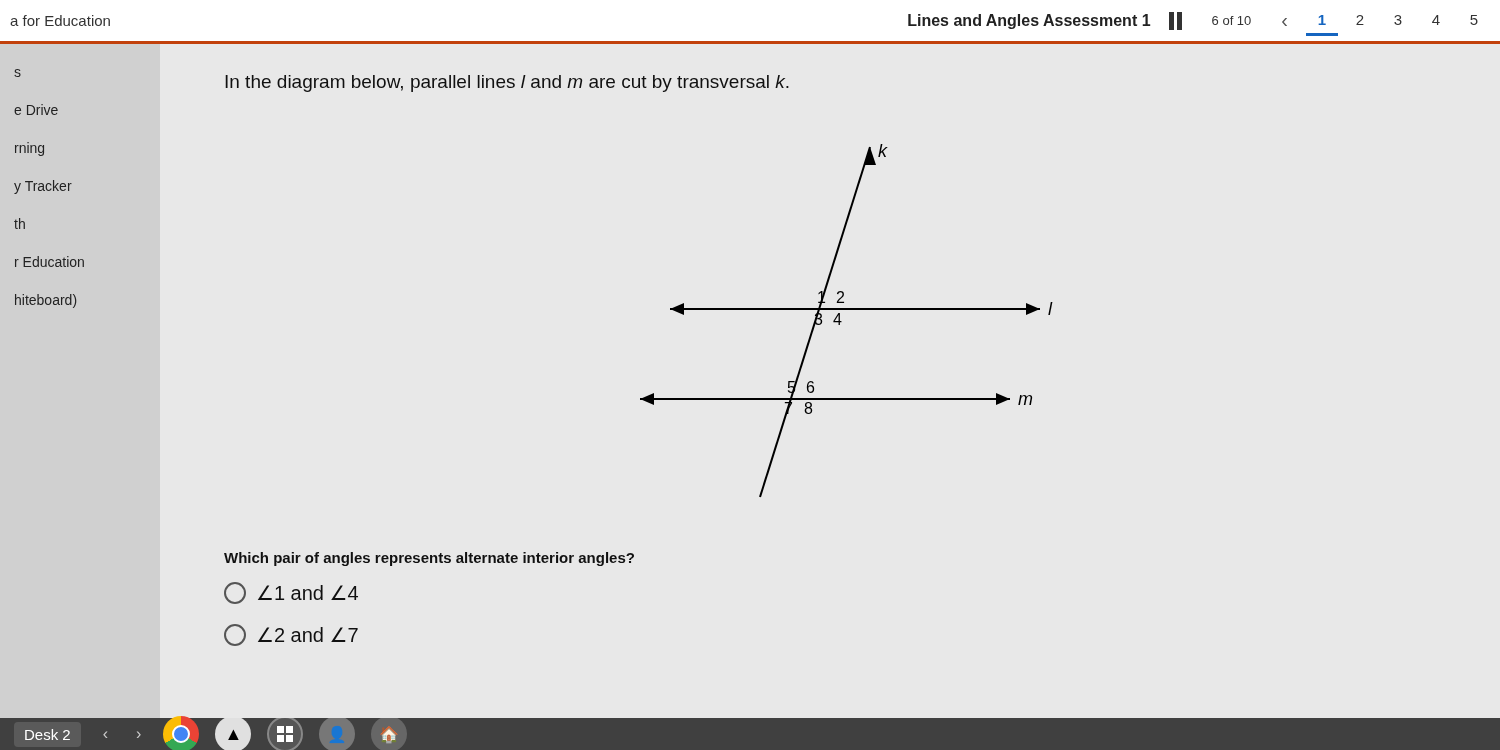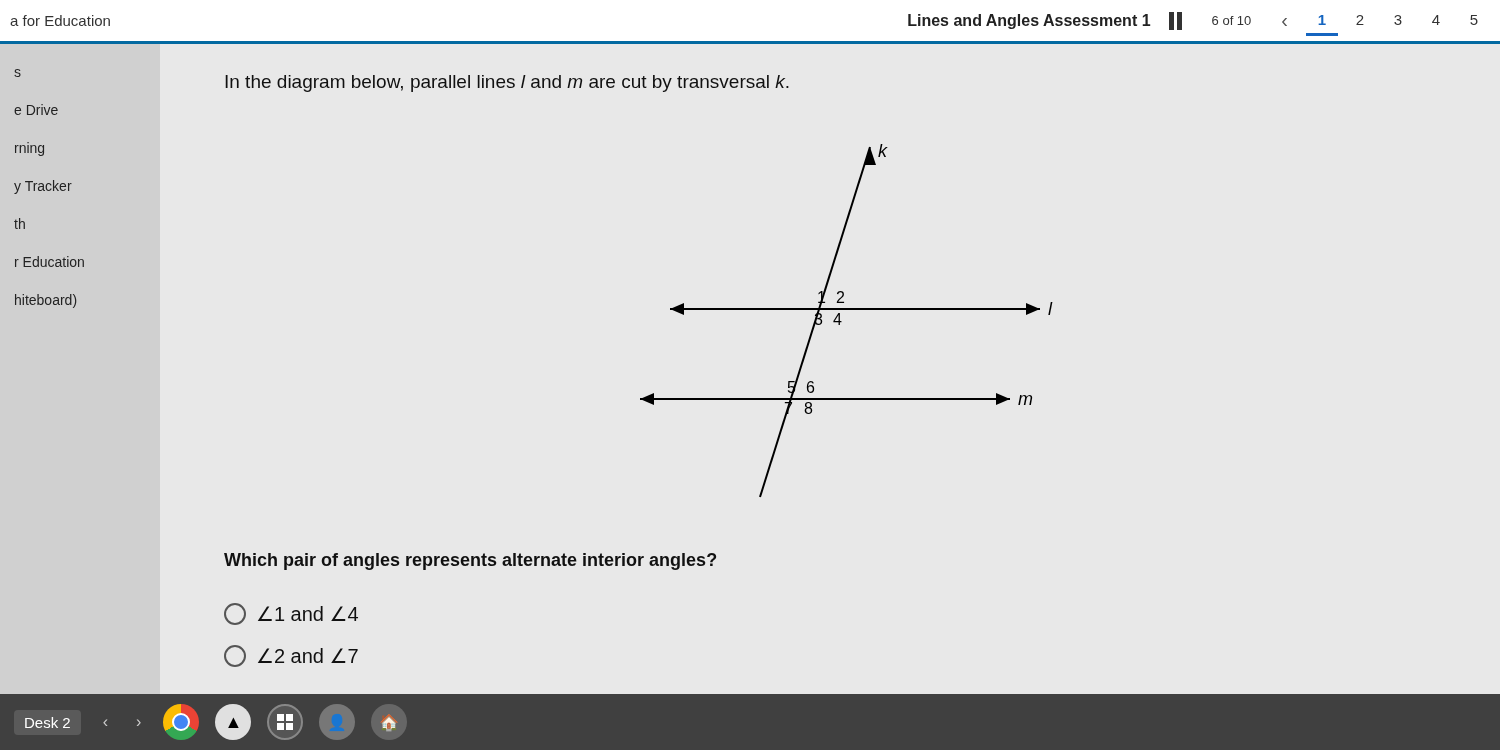--- a/index.html
+++ b/index.html
@@ -12,21 +12,21 @@
       display: flex;
       flex-direction: column;
     }
 
     
     .top-bar {
       display: flex;
       align-items: center;
       background: #fff;
       height: 44px;
-      border-bottom: 3px solid #0369a1;
+      border-bottom: 3px solid #c2410c;
       padding: 0 10px;
       gap: 10px;
     }
     .top-bar-brand {
       font-size: 15px;
       color: #333;
       min-width: 160px;
     }
     .top-bar-title {
       font-size: 16px;
@@ -146,21 +146,21 @@
       height: 22px;
       border-radius: 50%;
       border: 2px solid #555;
       display: inline-block;
       cursor: pointer;
       background: transparent;
     }
 
     
     .taskbar {
-      height: 56px;
+      height: 32px;
       background: #404040;
       display: flex;
       align-items: center;
       padding: 0 14px;
       gap: 16px;
     }
     .taskbar-desk {
       color: #fff;
       font-size: 15px;
       padding: 4px 10px;
@@ -272,21 +272,21 @@
         <text x="234" y="198" font-size="16">3</text>
         <text x="253" y="198" font-size="16">4</text>
 
         <text x="207" y="266" font-size="16">5</text>
         <text x="226" y="266" font-size="16">6</text>
         <text x="204" y="287" font-size="16">7</text>
         <text x="224" y="287" font-size="16">8</text>
       </svg>
     </div>
 
-    <div class="question-text" style="font-weight:bold; font-size:18px; margin-bottom:28px;">
+    <div class="question-text" style="font-weight:bold; font-size:15px; margin-bottom:12px;">
       Which pair of angles represents alternate interior angles?
     </div>
 
     <div class="answer-options">
       <div class="option-row">
         <span class="radio-circle"></span>
         <span>∠1 and ∠4</span>
       </div>
       <div class="option-row">
         <span class="radio-circle"></span>

